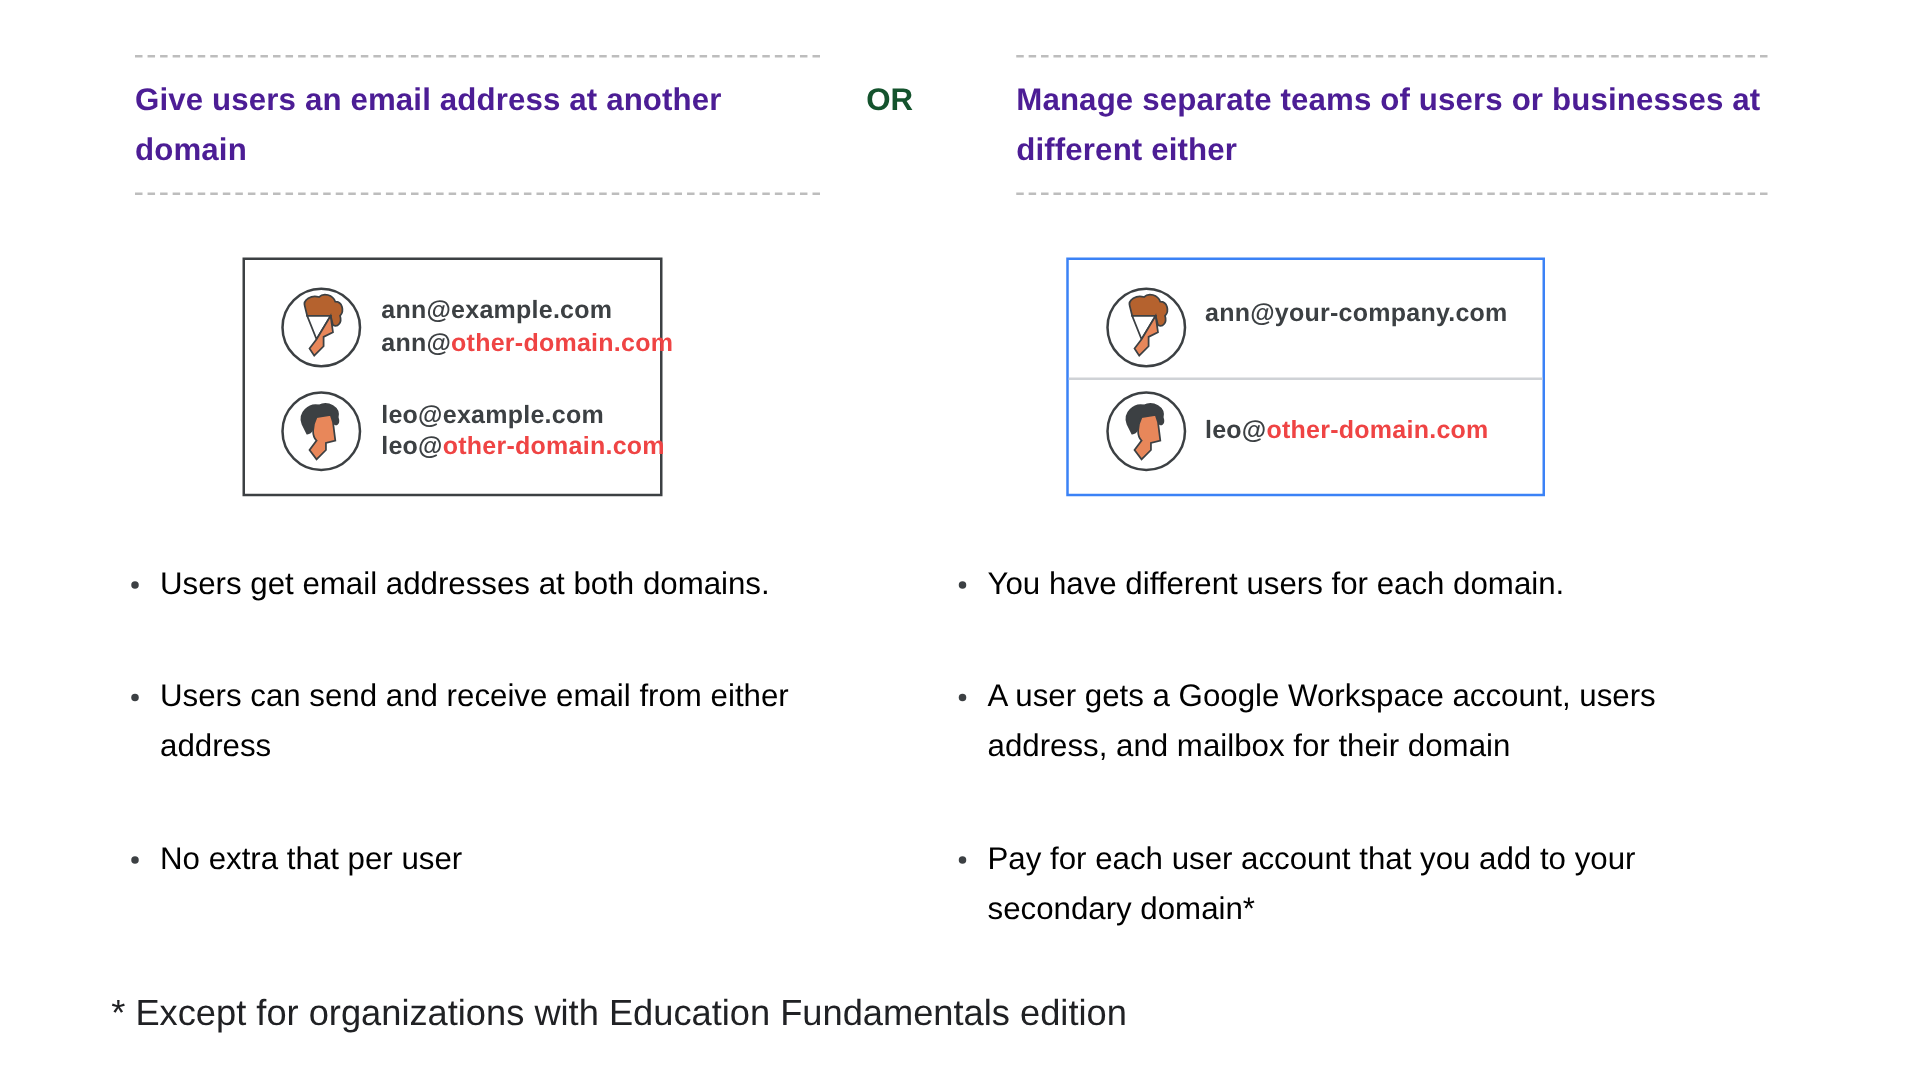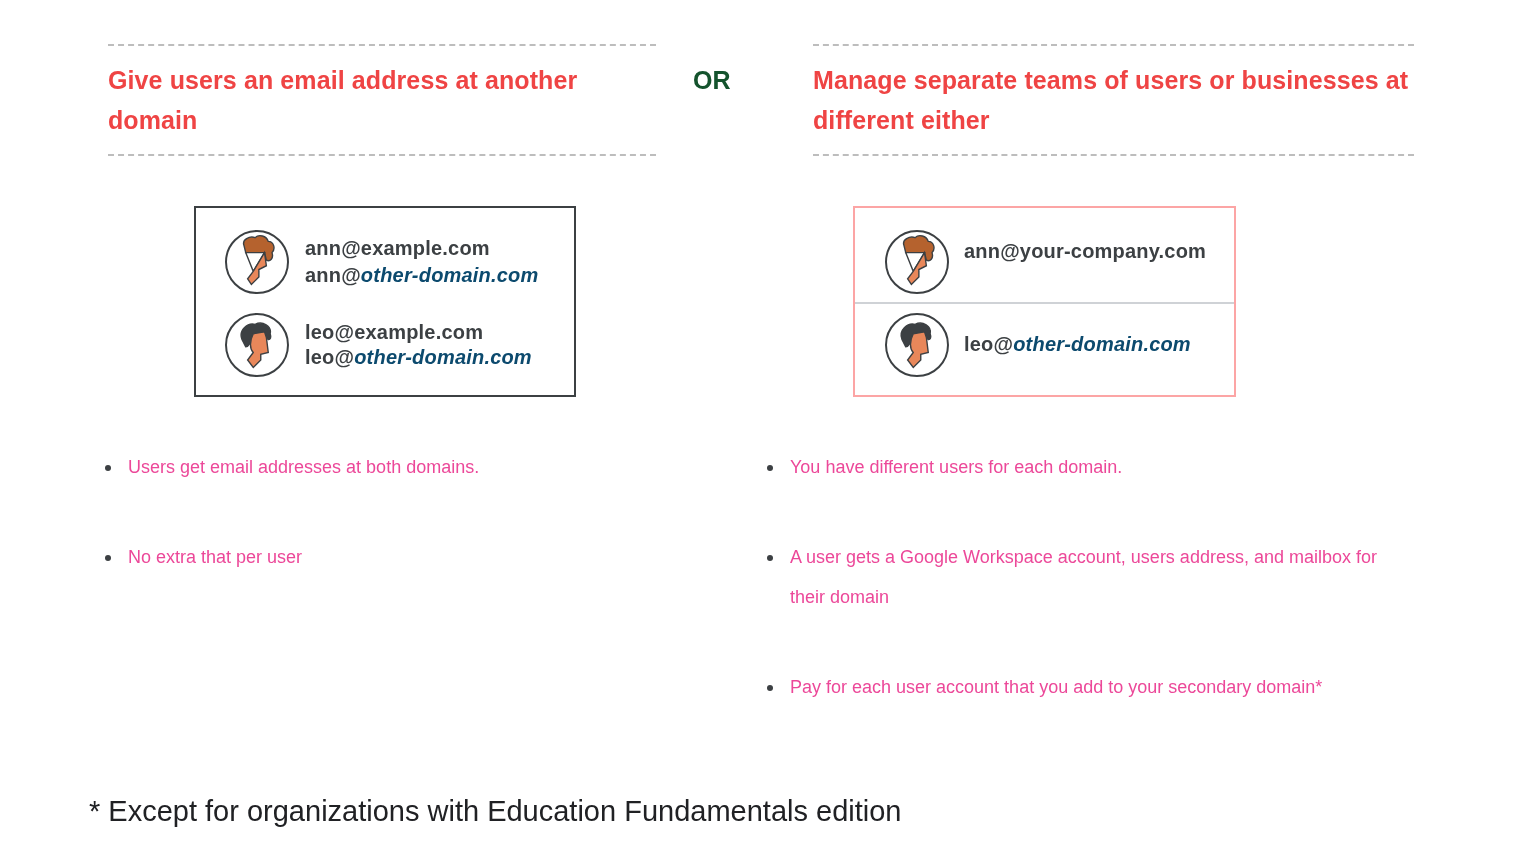--- a/index.html
+++ b/index.html
@@ -9,51 +9,51 @@
     .col { position: absolute; top: 0; }
     .col-left { left: 108px; width: 548px; }
     .col-right { left: 813px; width: 601px; }
 
     .dash-line { position: absolute; left: 0; right: 0; height: 0; border-top: 2px dashed #bdbdbd; }
     .dash-top { top: 44px; }
     .dash-bottom { top: 154px; }
 
     .heading {
       position: absolute; top: 60px; left: 0; right: 0;
-      font-size: 25px; font-weight: bold; line-height: 40px; color: #ef4444;
+      font-size: 25px; font-weight: bold; line-height: 40px; color: #4c1d95;
       letter-spacing: 0.1px;
     }
 
     .or-label {
       position: absolute; left: 693px; top: 60px;
       font-size: 25px; font-weight: bold; line-height: 40px; color: #14532d;
     }
 
     .card {
       position: absolute; background: #fff;
     }
-    .card-left { left: 194px; top: 206px; width: 382px; height: 191px; border: 2px solid #3c4043; }
-    .card-right { left: 853px; top: 206px; width: 383px; height: 191px; border: 2px solid #fca5a5; }
+    .card-left { left: 194px; top: 206px; width: 336px; height: 191px; border: 2px solid #3c4043; }
+    .card-right { left: 853px; top: 206px; width: 383px; height: 191px; border: 2px solid #3b82f6; }
     .card-right .divider { position: absolute; left: 0; right: 0; top: 94px; border-top: 2px solid #cfd2d6; }
 
     .avatar {
       position: absolute; width: 64px; height: 64px; border-radius: 50%;
       border: 2px solid #3c4043; background: #fff; overflow: hidden;
     }
     .avatar svg { width: 100%; height: 100%; display: block; }
 
     .email {
       position: absolute; font-size: 20px; line-height: 25px; color: #3c4043; white-space: nowrap;
       font-weight: bold; letter-spacing: 0.2px;
     }
-    .email .domain-red { color: #0c4a6e; font-style: italic; }
+    .email .domain-red { color: #ef4444; }
 
     ul.bullets { position: absolute; list-style: none; }
     ul.bullets li {
-      position: relative; padding-left: 23px; font-size: 18px; line-height: 40px; color: #ec4899;
+      position: relative; padding-left: 23px; font-size: 25px; line-height: 40px; color: #000000;
       margin-bottom: 50px;
     }
     ul.bullets li::before {
       content: ""; position: absolute; left: 0; top: 18px; width: 6px; height: 6px; border-radius: 50%; background: #3c4043;
     }
     .bullets-left { left: 105px; top: 447px; width: 600px; }
     .bullets-right { left: 767px; top: 447px; width: 640px; }
 
     .footnote {
       position: absolute; left: 89px; top: 790px; font-size: 29px; line-height: 42px; color: #202124; text-align: center;
@@ -124,20 +124,21 @@
       <path d="M28 20 L40 18 L42 24 L44 40 L36 42 L36 48 L28 56 L22 48 L28 40 C24 36 24 28 28 20 Z" fill="#e8875a" stroke="#3c4043" stroke-width="1.5"></path>
     </svg>
   </div>
   <div class="email" style="left:109px; top:124px;">
     <span>leo@</span><span class="domain-red">other-domain.com</span>
   </div>
 </div>
 
 <ul class="bullets bullets-left">
   <li>Users get email addresses at both domains.</li>
+  <li>Users can send and receive email from either address</li>
   <li>No extra that per user</li>
 </ul>
 
 <ul class="bullets bullets-right">
   <li>You have different users for each domain.</li>
   <li>A user gets a Google Workspace account, users address, and mailbox for their domain</li>
   <li>Pay for each user account that you add to your secondary domain*</li>
 </ul>
 
 <div class="footnote">* Except for organizations with Education Fundamentals edition</div>

